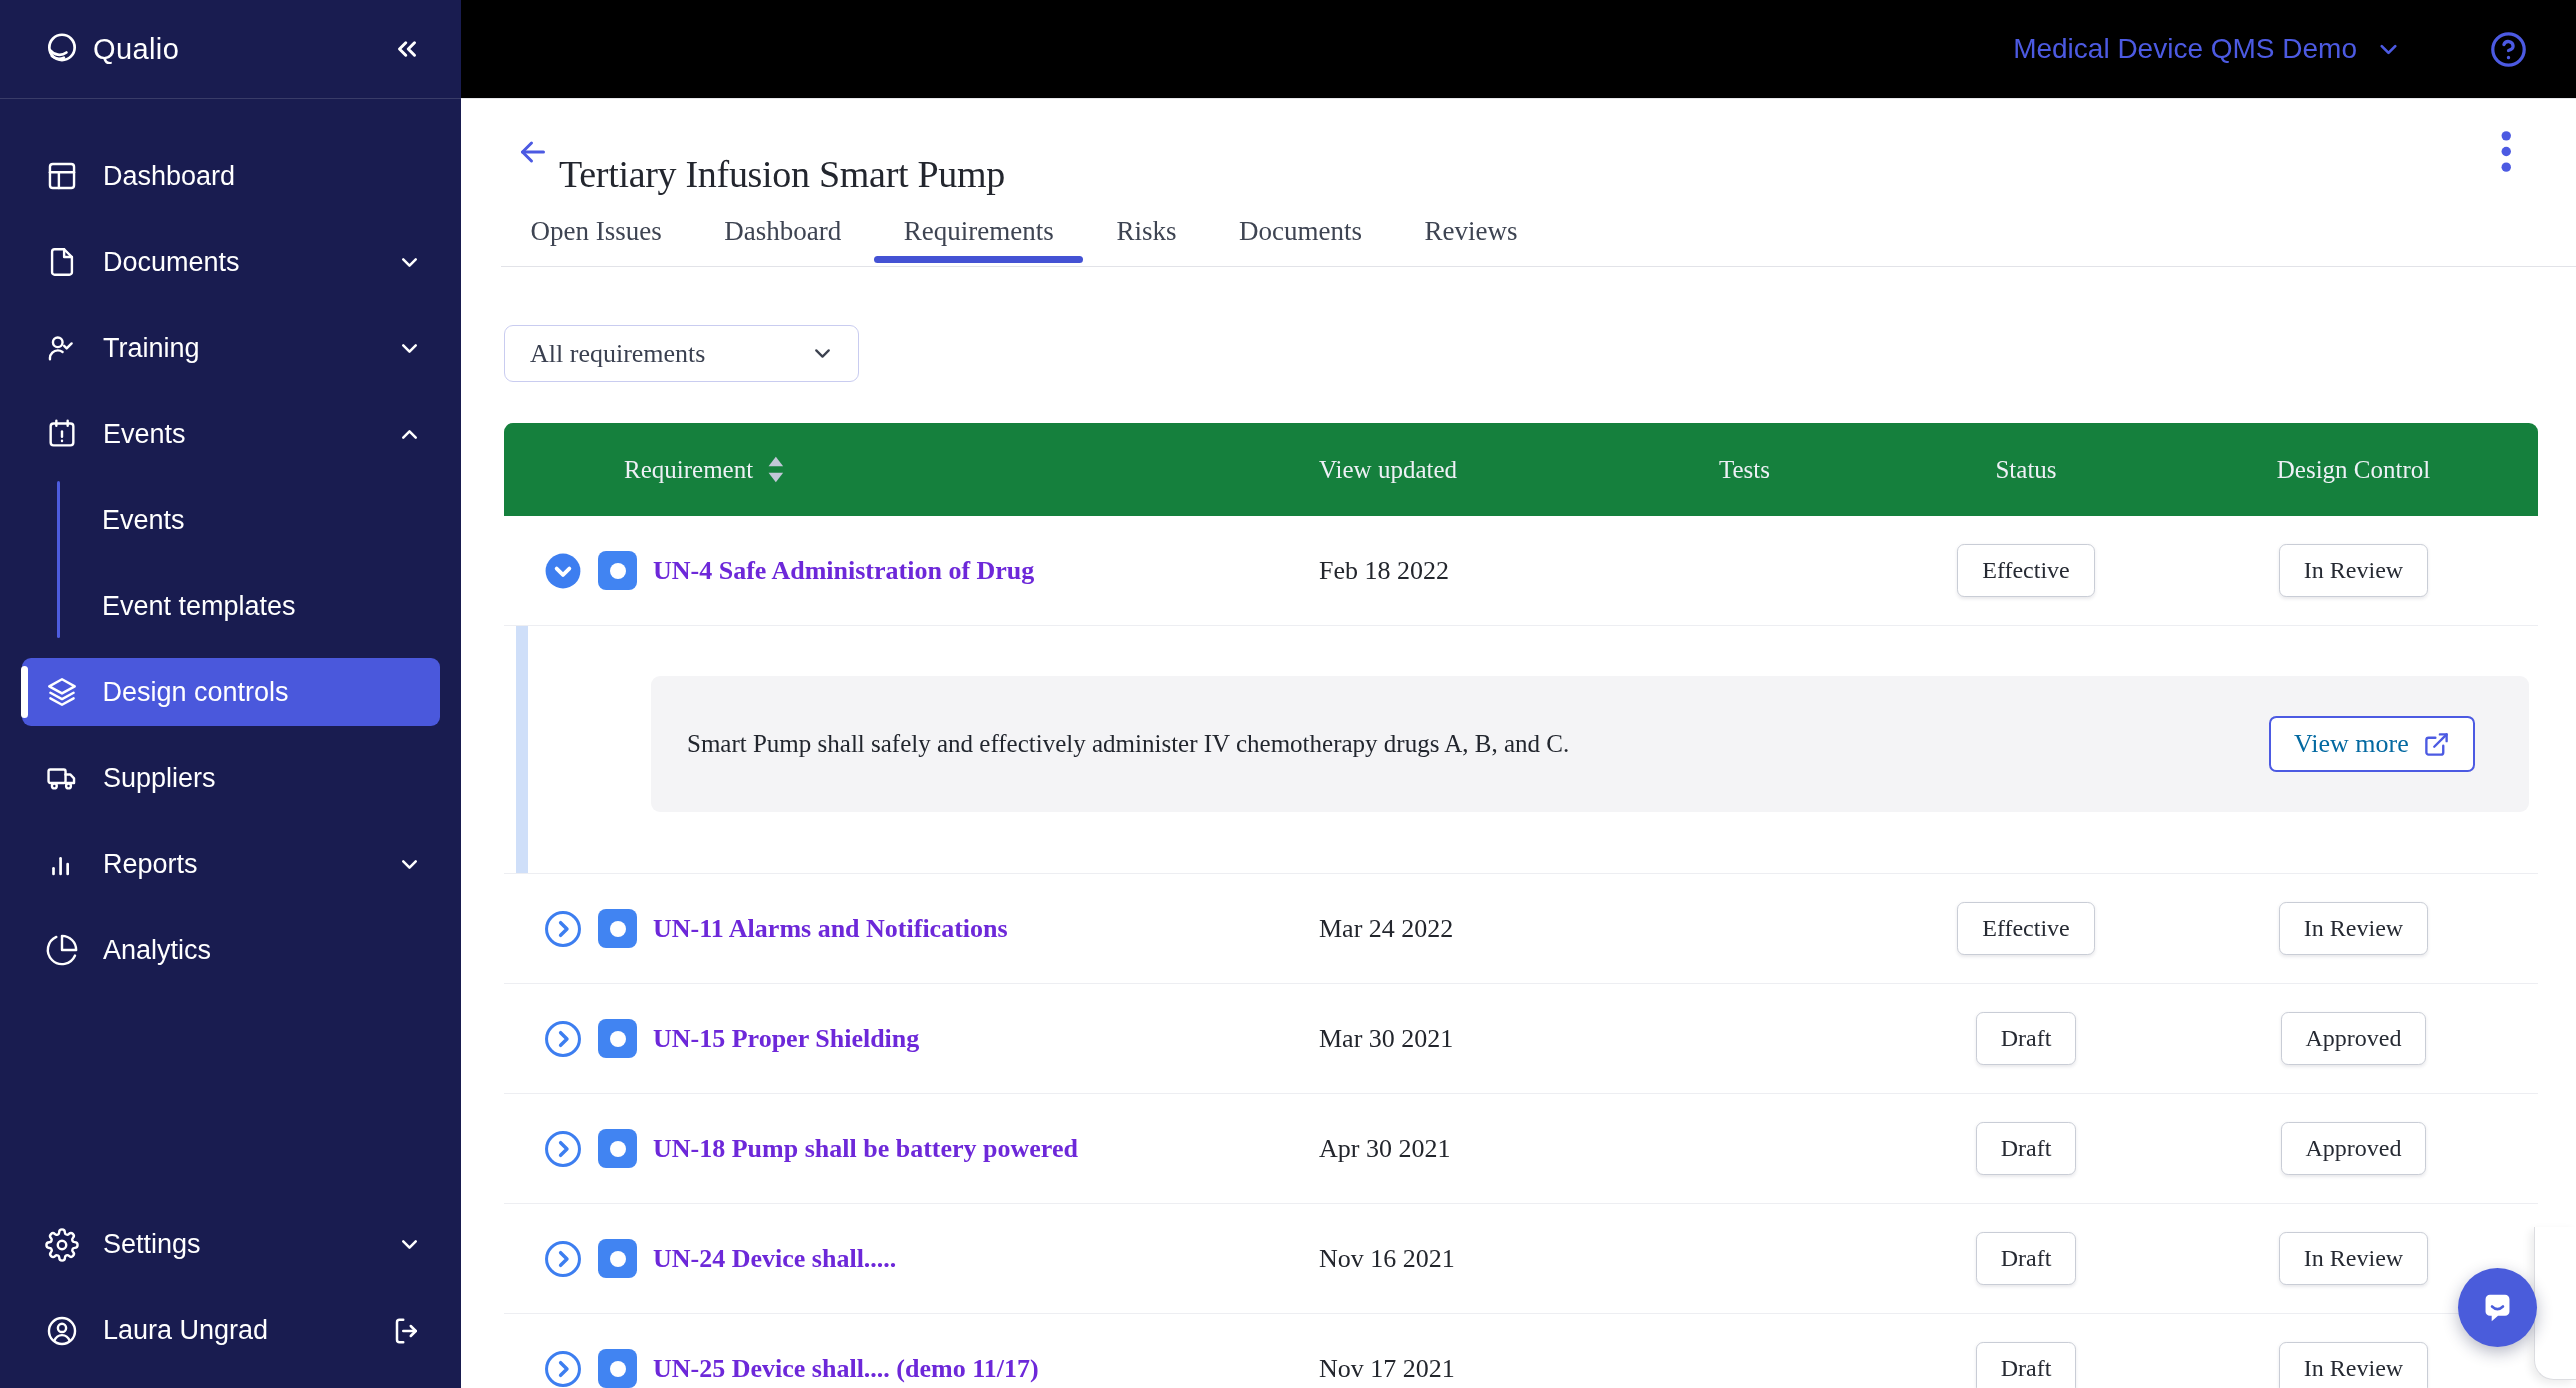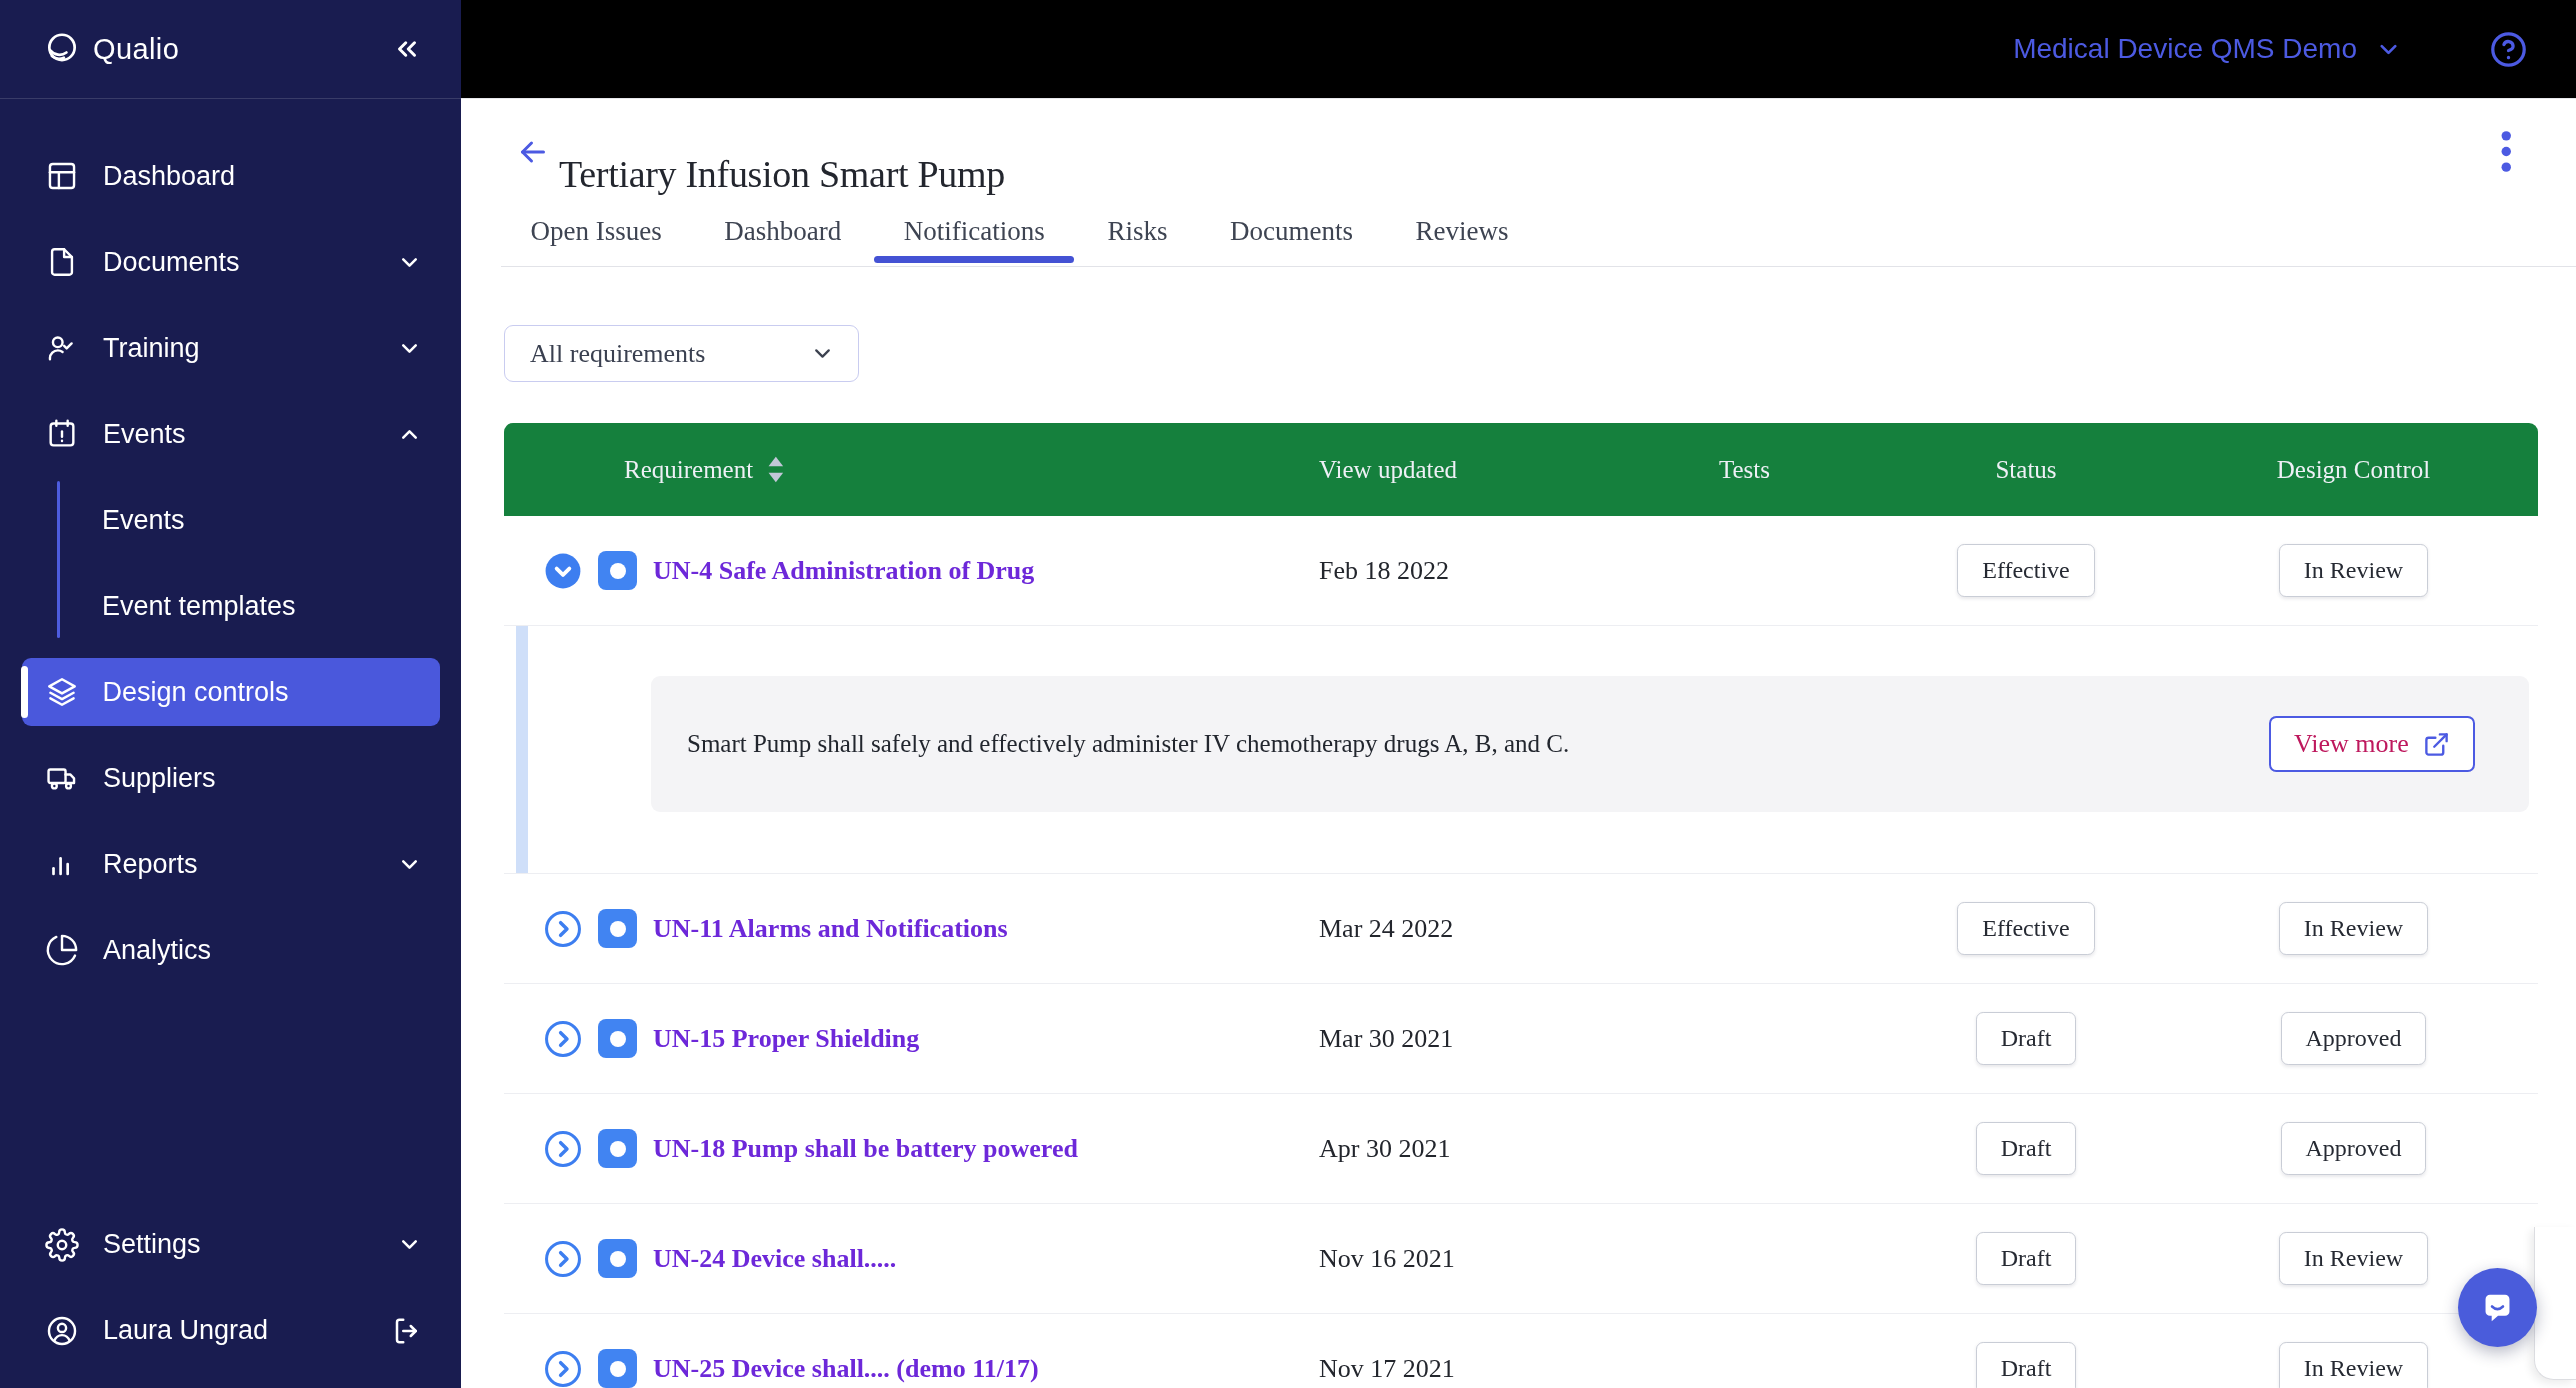--- a/index.html
+++ b/index.html
@@ -113,21 +113,21 @@
   }
   .expanded{position:relative;height:247px;border-bottom:1.8px solid #edeef2;background:#fff;}
   .expanded .strip{position:absolute;left:11.6px;top:0;width:12.5px;height:100%;background:#cfdff9;}
   .desc-panel{
     position:absolute;left:147px;top:50px;width:1878px;height:136px;background:#f4f4f6;
     border-radius:9px;display:flex;align-items:center;
   }
   .desc-text{padding-left:36px;font-size:25px;color:#22262e;flex:1;}
   .view-more{
     margin-right:54px;height:52px;padding:0 23px;border:2.7px solid #4c5ae2;border-radius:7.2px;
-    background:#fff;color:#be185d;font-size:26px;display:flex;align-items:center;gap:14.3px;
+    background:#fff;color:#0369a1;font-size:26px;display:flex;align-items:center;gap:14.3px;
     cursor:pointer;flex:0 0 auto;
   }
 
   
   .chat-btn{
     position:absolute;left:2458px;top:1268px;width:79px;height:79px;border-radius:50%;
     background:#4a5cdb;box-shadow:0 5.4px 16px rgba(20,25,70,.30);cursor:pointer;z-index:9;
     display:flex;align-items:center;justify-content:center;
   }
   .edge-card{
@@ -343,21 +343,21 @@
       <svg width="12.5" height="47" viewBox="0 0 6 24" fill="#4c5ae2">
         <circle cx="3" cy="4" r="2.4"></circle>
           <circle cx="3" cy="12" r="2.4"></circle>
           <circle cx="3" cy="20" r="2.4"></circle>
       </svg>
     </span>
 
     <div class="tabs">
       <span class="tab">Open Issues</span>
       <span class="tab">Dashboard</span>
-      <span class="tab active">Notifications</span>
+      <span class="tab active">Requirements</span>
       <span class="tab">Risks</span>
       <span class="tab">Documents</span>
       <span class="tab">Reviews</span>
     </div>
 
     <div class="filter">
       <span class="fvalue">All requirements</span>
       <span class="fchev">
         <svg width="25" height="25" viewBox="0 0 24 24" fill="none" stroke="#3c4250" stroke-width="2.2" stroke-linecap="round" stroke-linejoin="round">
             <polyline points="6 9 12 15 18 9"></polyline>

